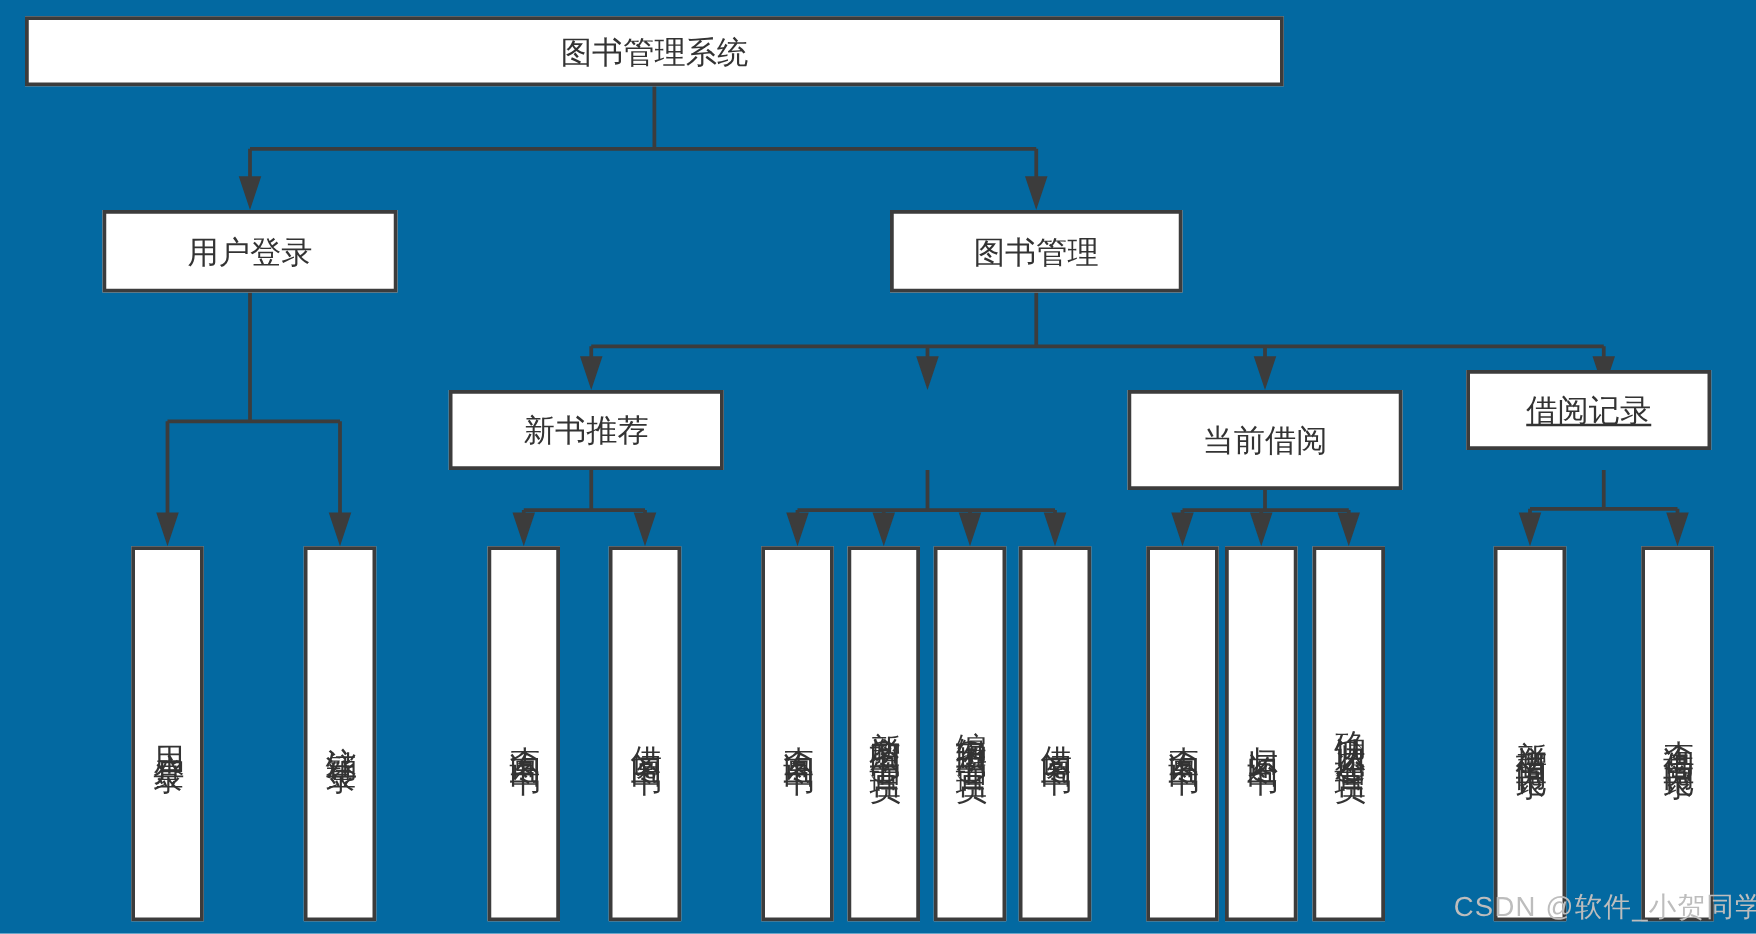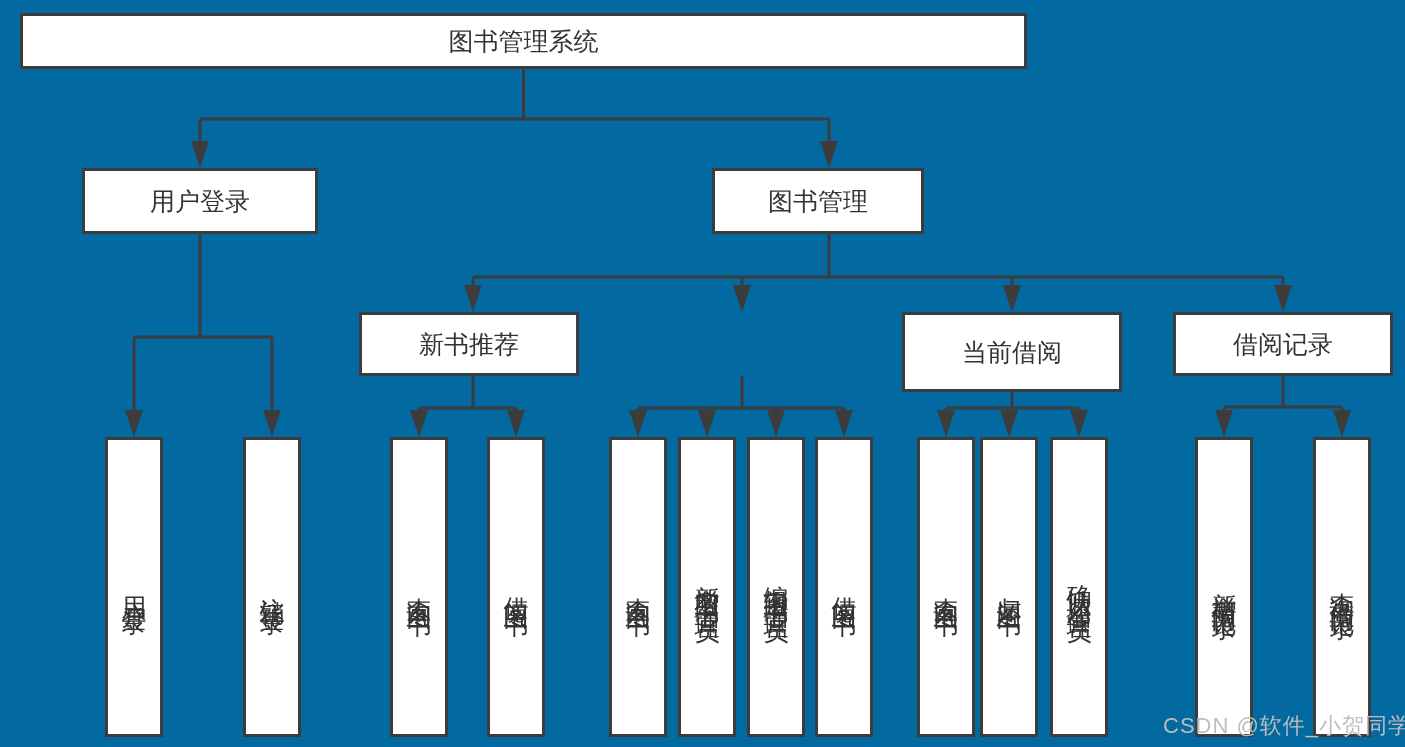--- a/index.html
+++ b/index.html
@@ -107,31 +107,31 @@
     </g>
   </svg>
 
   <div class="node" style="left:20px; top:13px; width:1007px; height:56px;">
     <span class="label">图书管理系统</span>
   </div>
 
   <div class="node" style="left:82px; top:168px; width:236px; height:66px;">
     <span class="label">用户登录</span>
   </div>
-  <div class="node" style="left:712px; top:168px; width:212px; height:66px;">
+  <div class="node" style="left:712px; top:168px; width:234px; height:66px;">
     <span class="label">图书管理</span>
   </div>
 
   <div class="node" style="left:359px; top:312px; width:220px; height:64px;">
     <span class="label">新书推荐</span>
   </div>
   <div class="node" style="left:902px; top:312px; width:220px; height:80px;">
     <span class="label">当前借阅</span>
   </div>
-  <div class="node" style="left:1173px; top:312px; width:220px; height:64px;">
+  <div class="node" style="left:1173px; top:296px; width:196px; height:64px;text-decoration:underline;">
     <span class="label">借阅记录</span>
   </div>
 
   <div class="node v-node" style="left:105px;">
     <span class="label">用户登录</span>
   </div>
   <div class="node v-node" style="left:243px;">
     <span class="label">注销登录</span>
   </div>
 

